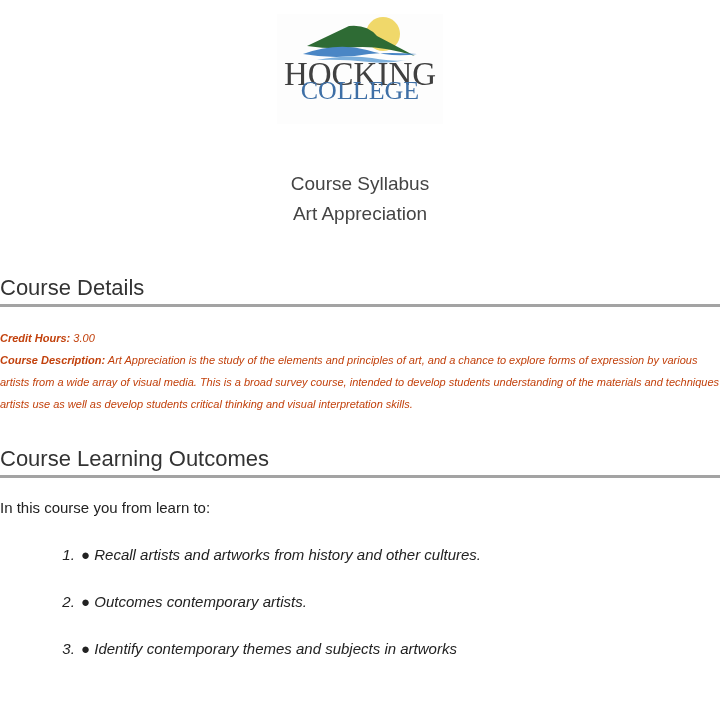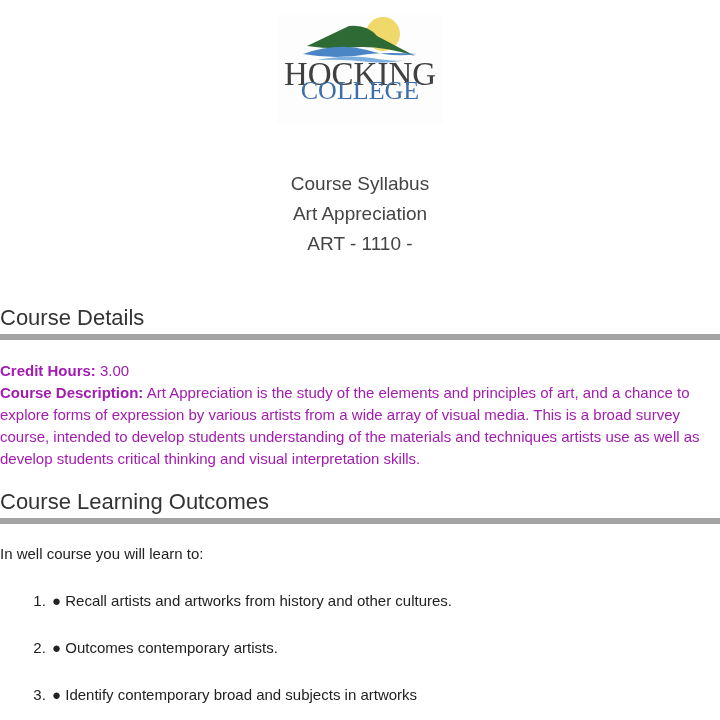--- a/index.html
+++ b/index.html
@@ -5,27 +5,27 @@
   html,body{margin:0;padding:0;background:#fff;}
   body{width:720px;height:720px;overflow:hidden;font-family:"Liberation Sans",sans-serif;color:#222;}
   .logo-wrap{display:flex;justify-content:center;margin-top:14px;}
   .logo{width:166px;height:110px;position:relative;background:#fdfdfd;}
   .logo svg{display:block;}
   .logo-text1{position:absolute;left:0;right:0;top:44px;text-align:center;font-family:"Liberation Serif",serif;font-size:33px;color:#404040;letter-spacing:0px;line-height:33px;}
   .logo-text2{position:absolute;left:0;right:0;top:64px;text-align:center;font-family:"Liberation Serif",serif;font-size:26px;color:#3e6fa6;line-height:26px;}
   .title-block{text-align:center;color:#444;font-size:19px;margin-top:45px;}
   .title-block div{height:30px;line-height:30px;}
   .title-block .first{margin-top:5px;}
-  h2{font-weight:normal;font-size:22px;color:#333;margin:0;padding:0 0 2px 0;border-bottom:6px solid #a3a3a3;line-height:28px;}
+  h2{font-weight:normal;font-size:22px;color:#333;margin:0;padding:0 0 2px 0;border-bottom:3px solid #a3a3a3;line-height:28px;}
   .sec1{margin-top:45px;}
-  .details{margin-top:20px;font-size:15px;line-height:22px;color:#a21caf;}
+  .details{margin-top:20px;font-size:11px;line-height:22px;color:#c2410c;font-style:italic;}
   .details b{font-weight:bold;}
-  .sec2{margin-top:18px;}
+  .sec2{margin-top:30px;}
   .intro{margin-top:19px;font-size:15px;line-height:22px;}
-  ol{margin:25px 0 0 0;padding-left:50px;font-size:15px;line-height:22px;}
+  ol{margin:25px 0 0 0;padding-left:79px;font-size:15px;line-height:22px;font-style:italic;}
   ol li{margin-bottom:25px;padding-left:2px;}
 </style>
 </head>
 <body>
 
 <div class="logo-wrap">
   <div class="logo">
     <svg width="166" height="50" viewBox="0 0 166 50">
       <circle cx="106" cy="20" r="17" fill="#f0d86a"></circle>
       <path d="M30 32 L72 12 Q90 10 100 22 L138 42 Q100 30 70 34 Q50 35 30 32 Z" fill="#2e6b34"></path>
@@ -33,28 +33,27 @@
       <path d="M40 46 Q70 40 95 44 Q118 48 130 46 Q110 50 92 48 Q66 45 40 46 Z" fill="#7db0dc"></path>
     </svg>
     <div class="logo-text1">HOCKING</div>
     <div class="logo-text2">COLLEGE</div>
   </div>
 </div>
 
 <div class="title-block">
   <div class="first">Course Syllabus</div>
   <div>Art Appreciation</div>
-  <div>ART - 1110 -</div>
 </div>
 
 <h2 class="sec1">Course Details</h2>
 <div class="details">
   <div><b>Credit Hours:</b> <span>3.00</span></div>
   <div><b>Course Description:</b> <span>Art Appreciation is the study of the elements and principles of art, and a chance to explore forms of expression by various artists from a wide array of visual media. This is a broad survey course, intended to develop students understanding of the materials and techniques artists use as well as develop students critical thinking and visual interpretation skills.</span></div>
 </div>
 
 <h2 class="sec2">Course Learning Outcomes</h2>
-<div class="intro">In well course you will learn to:</div>
+<div class="intro">In this course you from learn to:</div>
 <ol>
   <li>● Recall artists and artworks from history and other cultures.</li>
   <li>● Outcomes contemporary artists.</li>
-  <li>● Identify contemporary broad and subjects in artworks</li>
+  <li>● Identify contemporary themes and subjects in artworks</li>
 </ol>
 
 </body></html>

